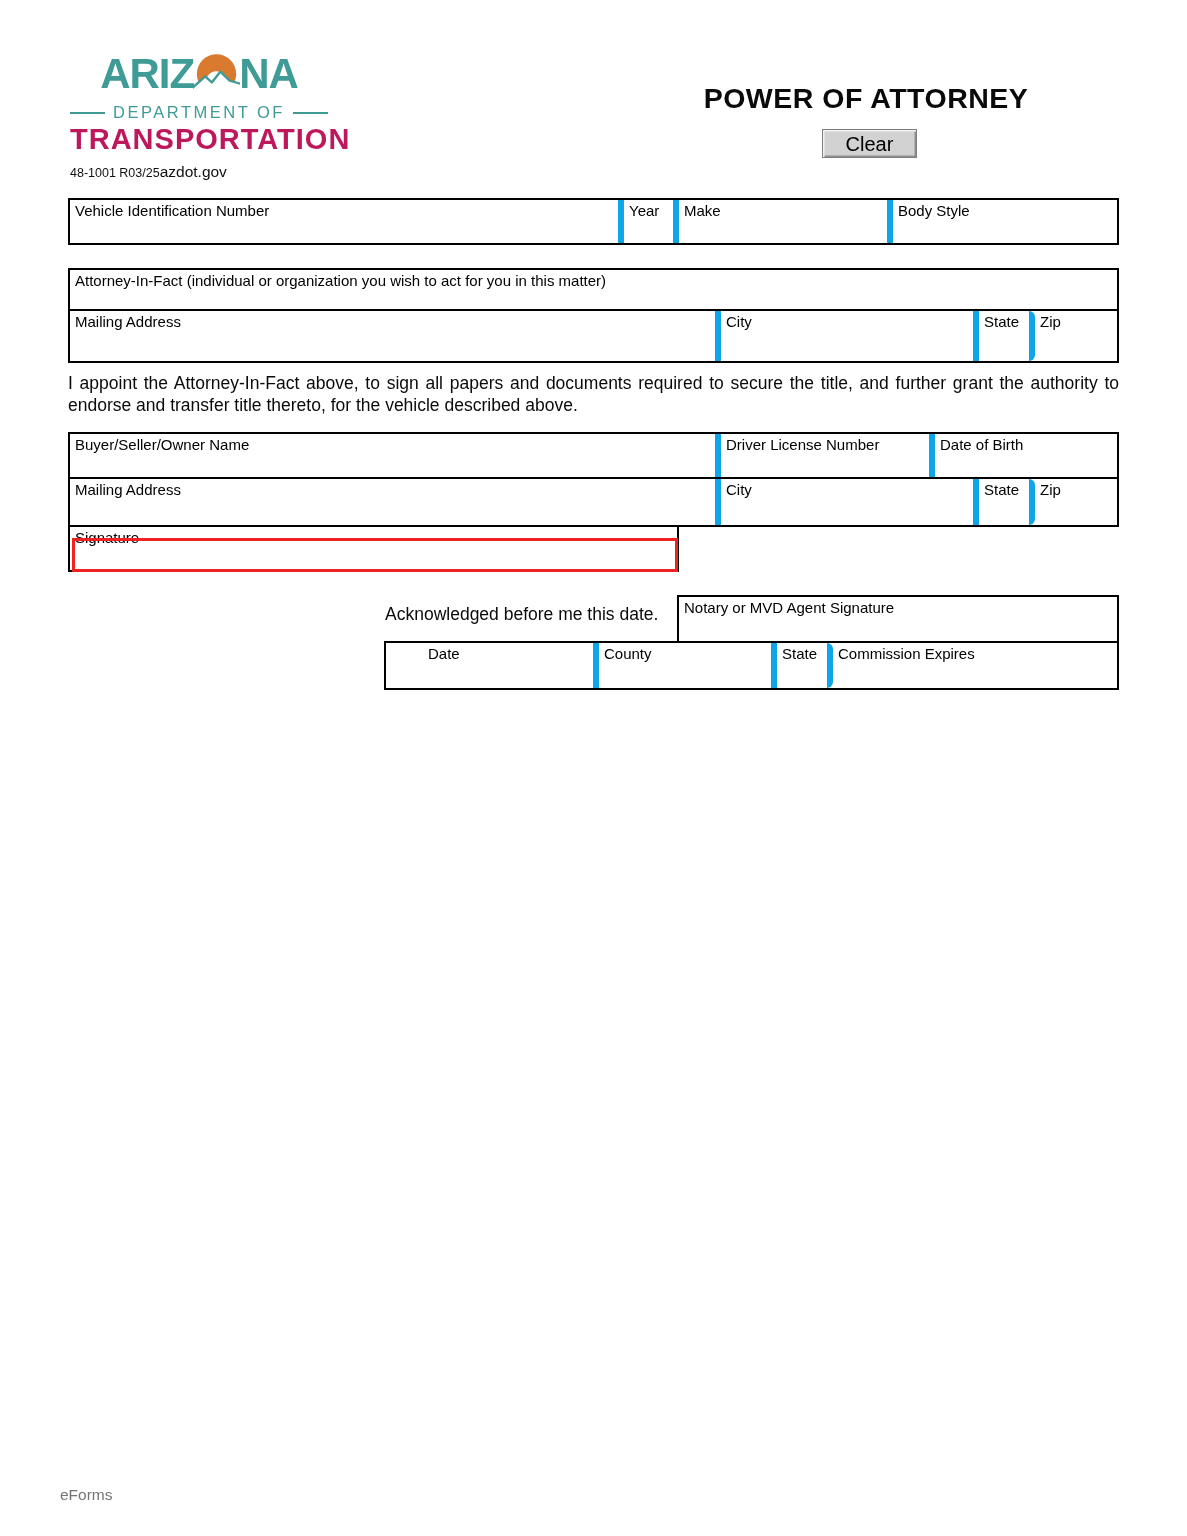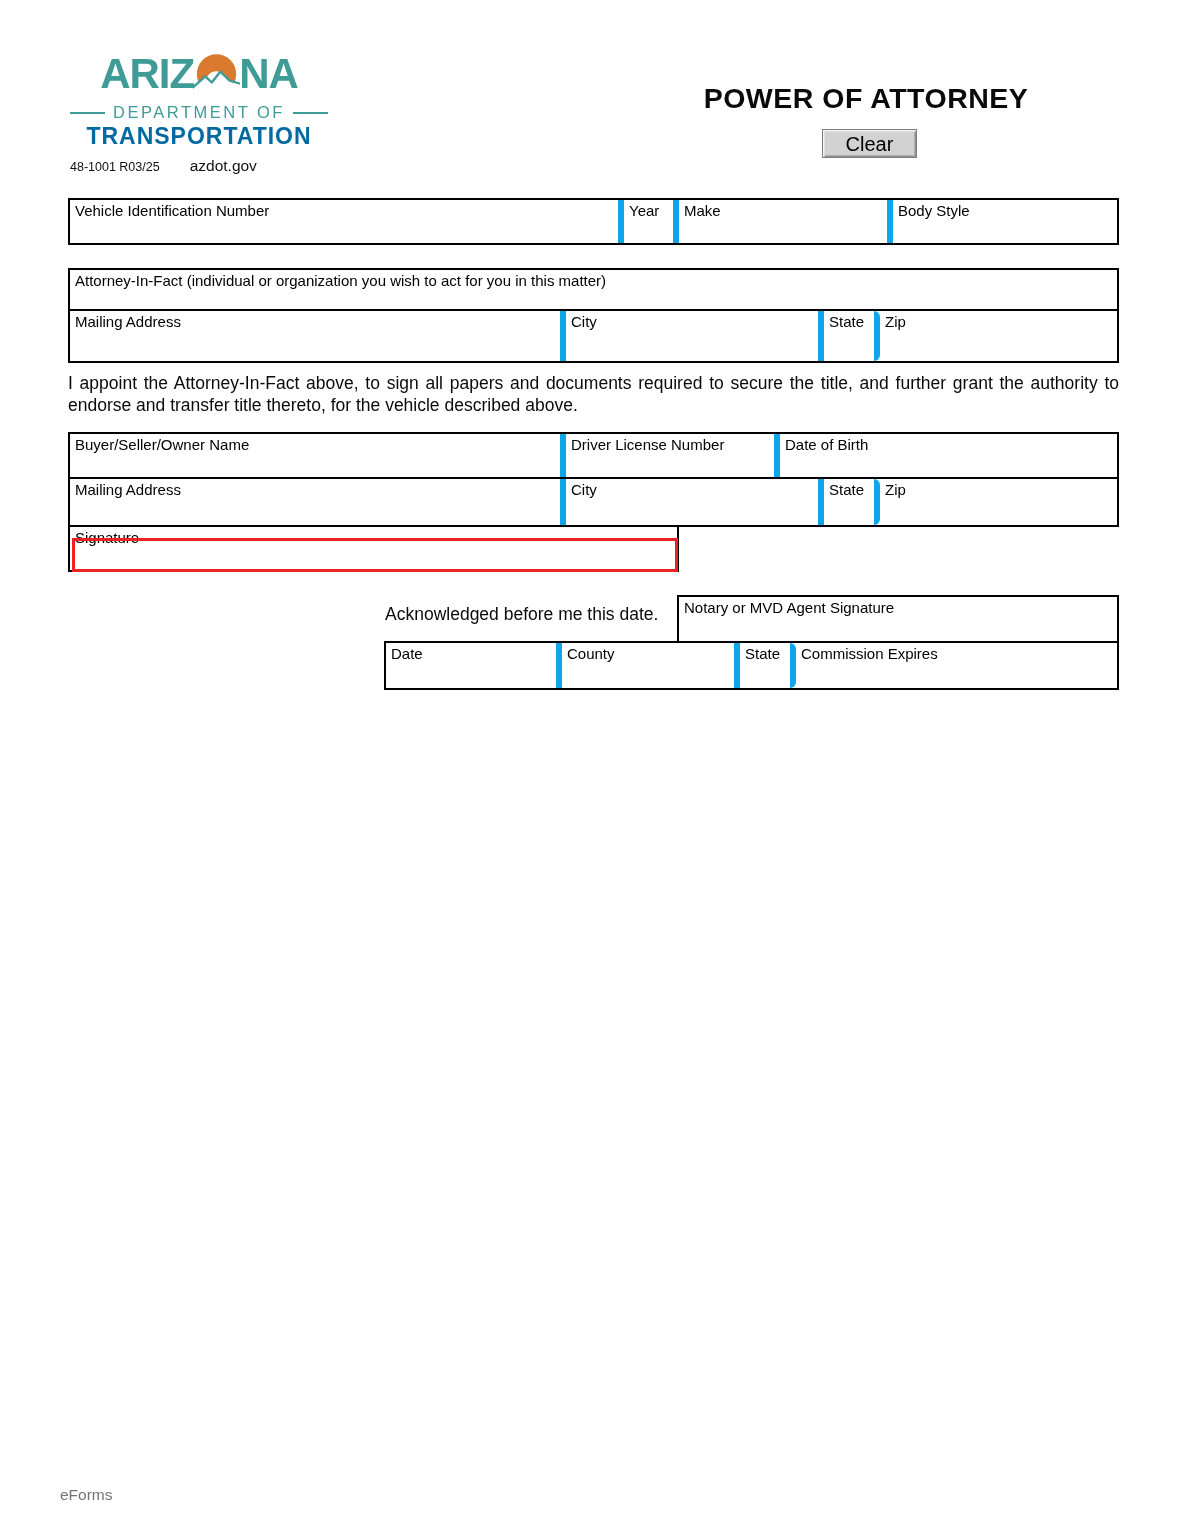--- a/index.html
+++ b/index.html
@@ -18,25 +18,25 @@
     line-height:1; height:48px;
   }
   .logo-sun { width:47px; height:45px; margin:0 -1px; display:block; }
   .logo-dept {
     display:flex; align-items:center; gap:8px; margin-top:5px;
     color:#3E9B96; font-size:16.5px; letter-spacing:2.5px; white-space:nowrap;
     justify-content:center;
   }
   .logo-dept .dash { flex:1; height:2px; background:#3E9B96; min-width:24px; }
   .logo-transport {
-    margin-top:3px; text-align:center; color:#0369a1; font-weight:bold;
-    font-size:23px; letter-spacing:1px; line-height:1;
+    margin-top:3px; text-align:center; color:#be185d; font-weight:bold;
+    font-size:29px; letter-spacing:1px; line-height:1;
   }
   .logo-meta {
-    margin-top:9px; display:flex; align-items:baseline; gap:30px;
+    margin-top:9px; display:flex; align-items:baseline; 
   }
   .form-number { font-size:12.5px; color:#111; }
   .website { font-size:15.5px; color:#111; }
 
   .doc-title {
     position:absolute; left:610px; top:82px; width:512px; text-align:center;
     font-weight:bold; font-size:28.5px; letter-spacing:0.5px; color:#0a0a0a;
   }
   .clear-btn {
     position:absolute; left:822px; top:129px; width:95px; height:29px;
@@ -67,24 +67,24 @@
   .t3c { left:68px; top:525px; width:611px; height:47px; }
   .sig-highlight {
     position:absolute; left:2px; right:-1px; bottom:-2px; height:34px;
     border:3px solid #EE2222; background:transparent;
   }
 
   .ack-text {
     position:absolute; left:385px; top:604px; font-size:17.5px; color:#0a0a0a;
   }
   .nc { left:677px; top:595px; width:442px; height:48px; }
-  .nr { left:384px; top:641px; width:735px; height:49px; }
+  .nr { left:384px; top:641px; width:735px; height:49px;padding-left:37px; }
 
   .w554 { width:554px; } .w55 { width:55px; } .w225 { width:214px; }
-  .w609 { width:496px; } .w258 { width:258px; } .w56 { width:56px;border-radius:6px; }
+  .w609 { width:651px; } .w258 { width:258px; } .w56 { width:56px;border-radius:6px; }
   .w176 { width:176px; } .w178 { width:178px; }
 
   .footer-brand {
     position:absolute; left:60px; top:1486px; font-size:15.5px; color:#737373;
   }
 </style>
 </head>
 <body>
 
 <div class="page">

